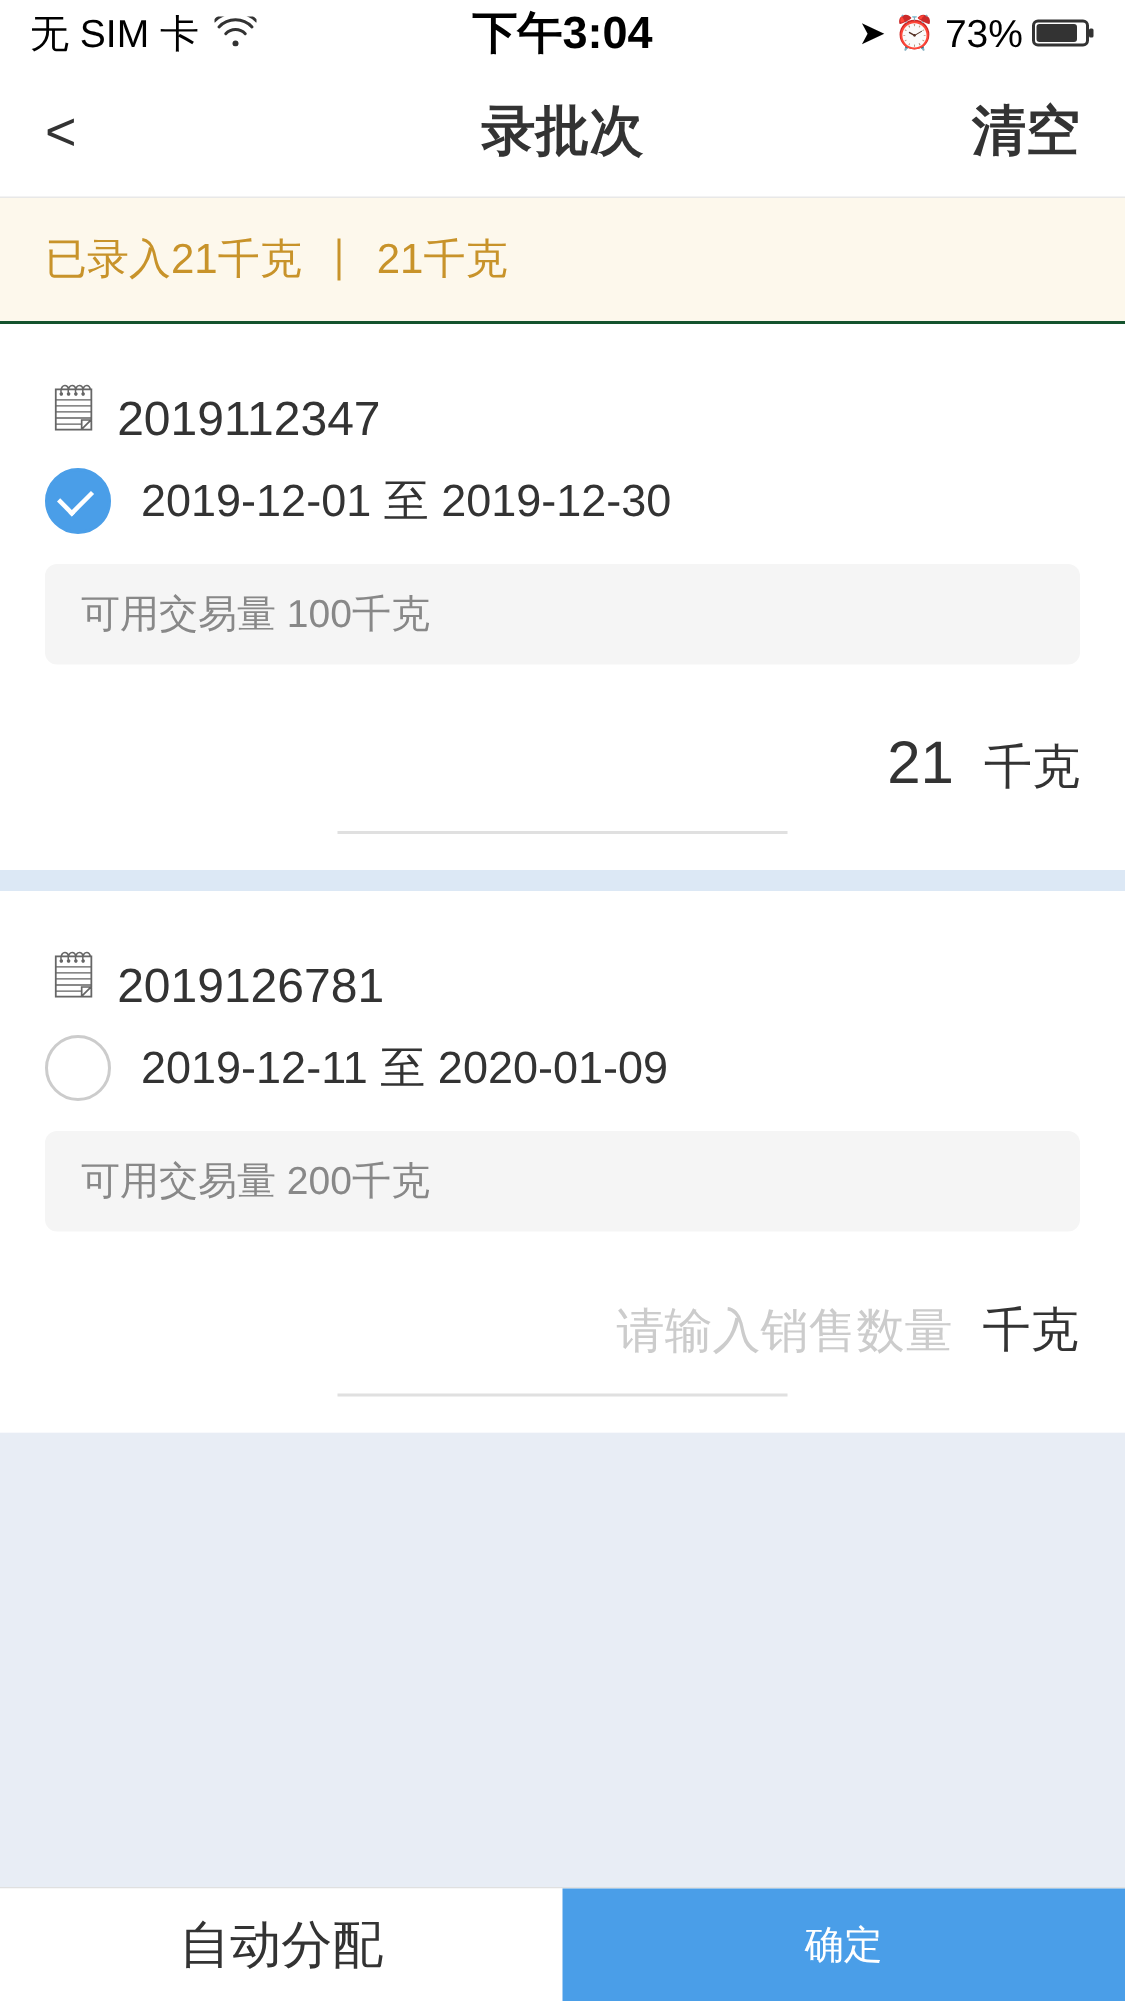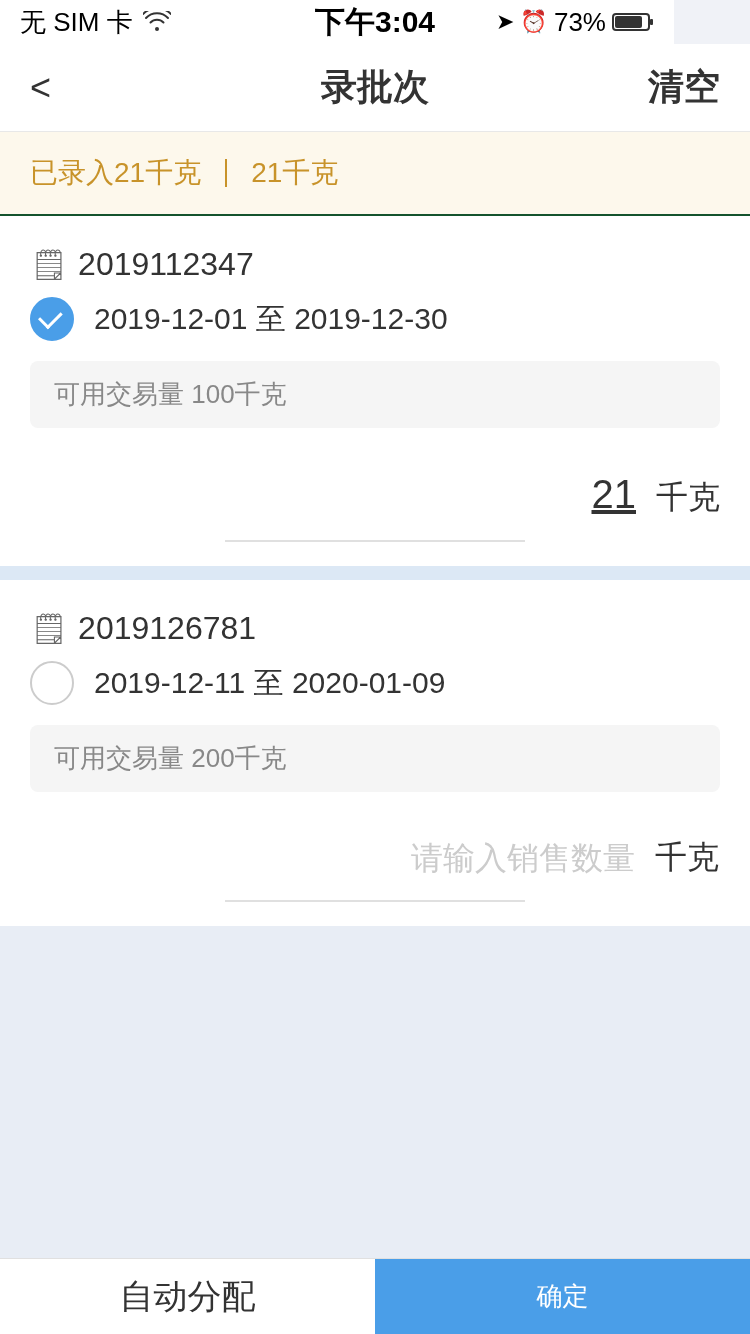--- a/index.html
+++ b/index.html
@@ -7,21 +7,21 @@
     body {
       width: 750px;
       min-height: 1334px;
       font-family: -apple-system, "PingFang SC", "Helvetica Neue", Arial, sans-serif;
       background: #f0f2f7;
       overflow-x: hidden;
     }
 
     
     .status-bar {
-      width: 674px;
+      width: 750px;
       height: 44px;
       background: #fff;
       display: flex;
       align-items: center;
       justify-content: space-between;
       padding: 0 20px;
       font-size: 28px;
     }
     .status-left {
       display: flex;
@@ -115,20 +115,21 @@
       margin-bottom: 14px;
     }
     .doc-icon {
       font-size: 30px;
       color: #666;
     }
     .batch-id {
       font-size: 32px;
       color: #333;
       font-weight: 500;
+      margin-top: 15px;
     }
     .batch-date-row {
       display: flex;
       align-items: center;
       gap: 20px;
       margin-bottom: 20px;
     }
     .radio-circle {
       width: 44px;
       height: 44px;
@@ -173,21 +174,20 @@
       align-items: baseline;
       justify-content: flex-end;
       padding: 20px 30px;
       background: #fff;
       gap: 20px;
     }
     .amount-value {
       font-size: 40px;
       color: #333;
       font-weight: 400;
-      text-decoration: underline;
     }
     .amount-unit {
       font-size: 32px;
       color: #333;
     }
 
     
     .section-sep {
       height: 14px;
       background: #dce8f5;

